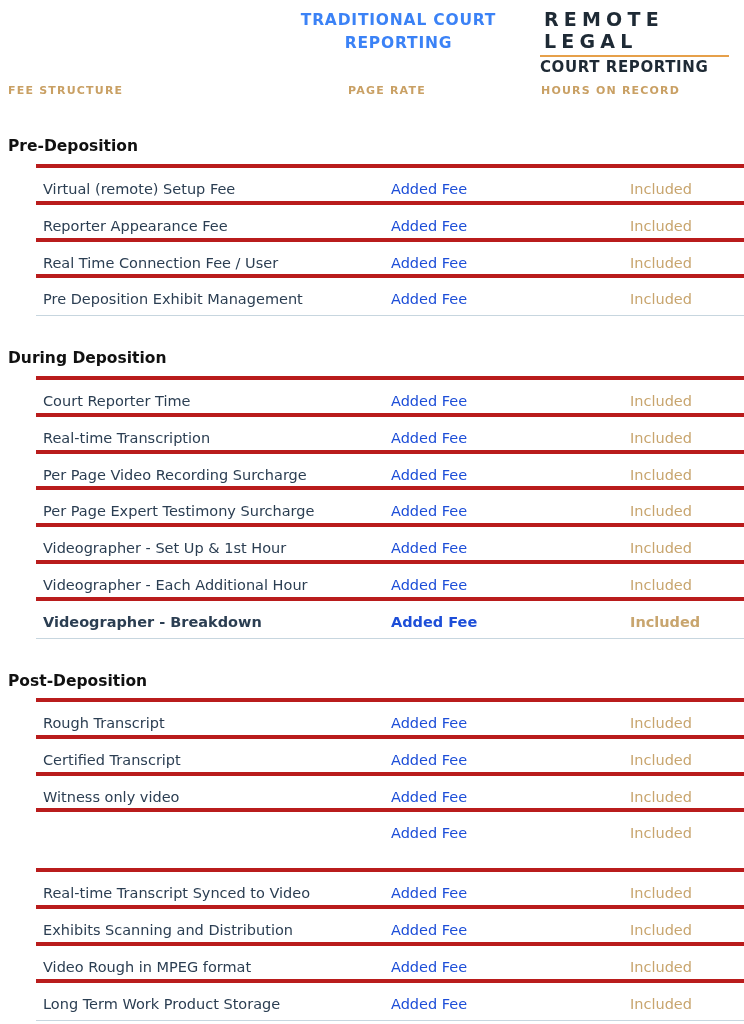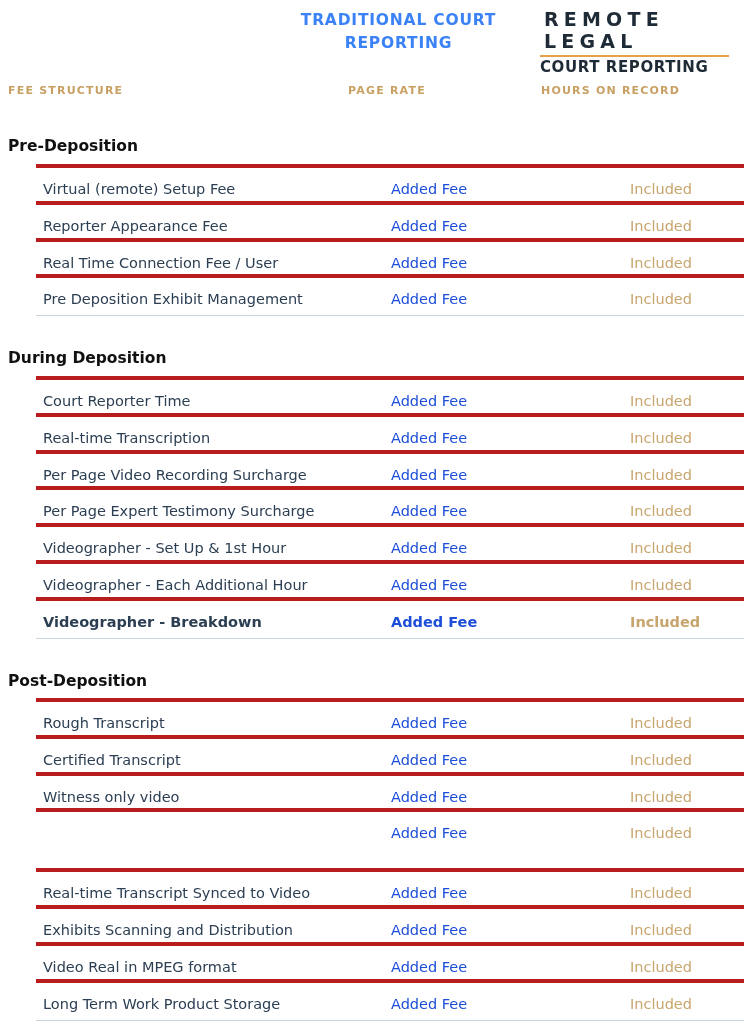--- a/index.html
+++ b/index.html
@@ -130,21 +130,21 @@
       <div class="cell cell-label" style="white-space: pre-line;">Real-time Transcript Synced to Video</div>
       <div class="cell cell-page">Added Fee</div>
       <div class="cell cell-hours">Included</div>
     </div>
     <div class="row" style="top: 905.2px; height: 36.8px;">
       <div class="cell cell-label" style="white-space: pre-line;">Exhibits Scanning and Distribution</div>
       <div class="cell cell-page">Added Fee</div>
       <div class="cell cell-hours">Included</div>
     </div>
     <div class="row" style="top: 942px; height: 36.8px;">
-      <div class="cell cell-label" style="white-space: pre-line;">Video Real in MPEG format</div>
+      <div class="cell cell-label" style="white-space: pre-line;">Video Rough in MPEG format</div>
       <div class="cell cell-page">Added Fee</div>
       <div class="cell cell-hours">Included</div>
     </div>
     <div class="row last" style="top: 978.8px; height: 36.8px;">
       <div class="cell cell-label" style="white-space: pre-line;">Long Term Work Product Storage</div>
       <div class="cell cell-page">Added Fee</div>
       <div class="cell cell-hours">Included</div>
     </div>
   </div>
 

